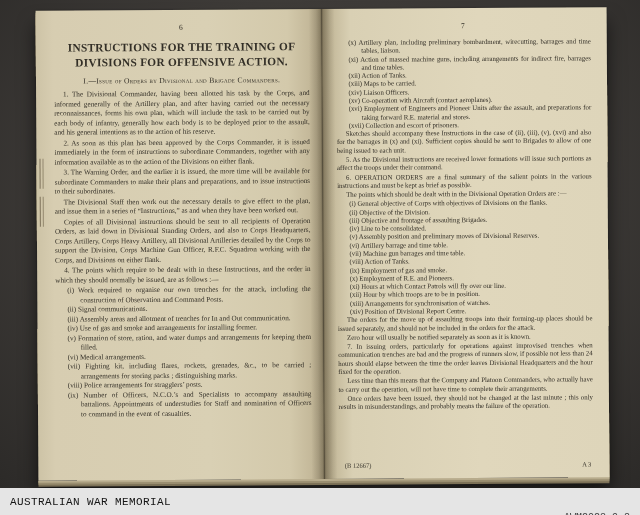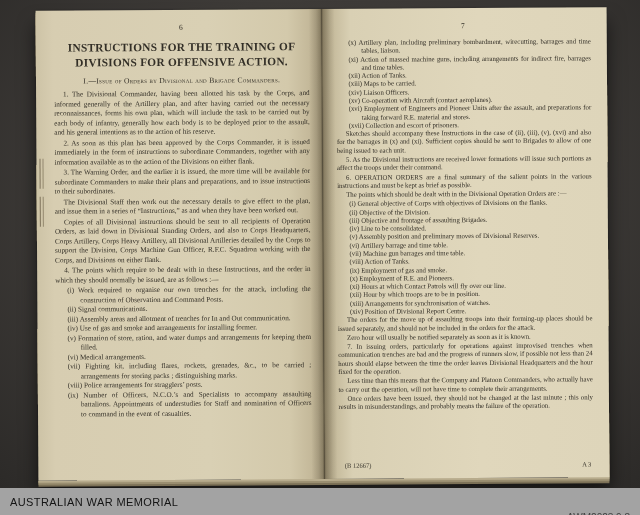--- a/index.html
+++ b/index.html
@@ -53,22 +53,22 @@
     font-size: 6.5px; padding: 2px 2px 0 6px; color: #3a362d;
   }
   .stitch {
     position: absolute; left: 3px; width: 4px; z-index: 3;
     border-left: 1px solid rgba(75,62,40,.6); border-right: 1px solid rgba(75,62,40,.45);
   }
   .st1 { top: 148px; height: 30px; }
   .st2 { top: 186px; height: 30px; }
   .awm-bar {
     position: absolute; left: 0; bottom: 0; width: 640px; height: 27px;
-    background: #a3a3a3; display: flex; align-items: center; justify-content: space-between;
-    padding: 0 10px; font-family: Liberation Sans, sans-serif;
+    background: #e5e5e5; display: flex; align-items: center; justify-content: space-between;
+    padding: 0 10px; font-family: Liberation Mono, monospace;
   }
   .awm-name { font-size: 11px; letter-spacing: .4px; color: #141414; }
   .awm-ref { font-size: 10px; color: #3f3f3f; margin-top: 32px; }
 </style>
 </head>
 <body>
 
 <div class="photo">
   <div class="book">
     <div class="spine"></div>

